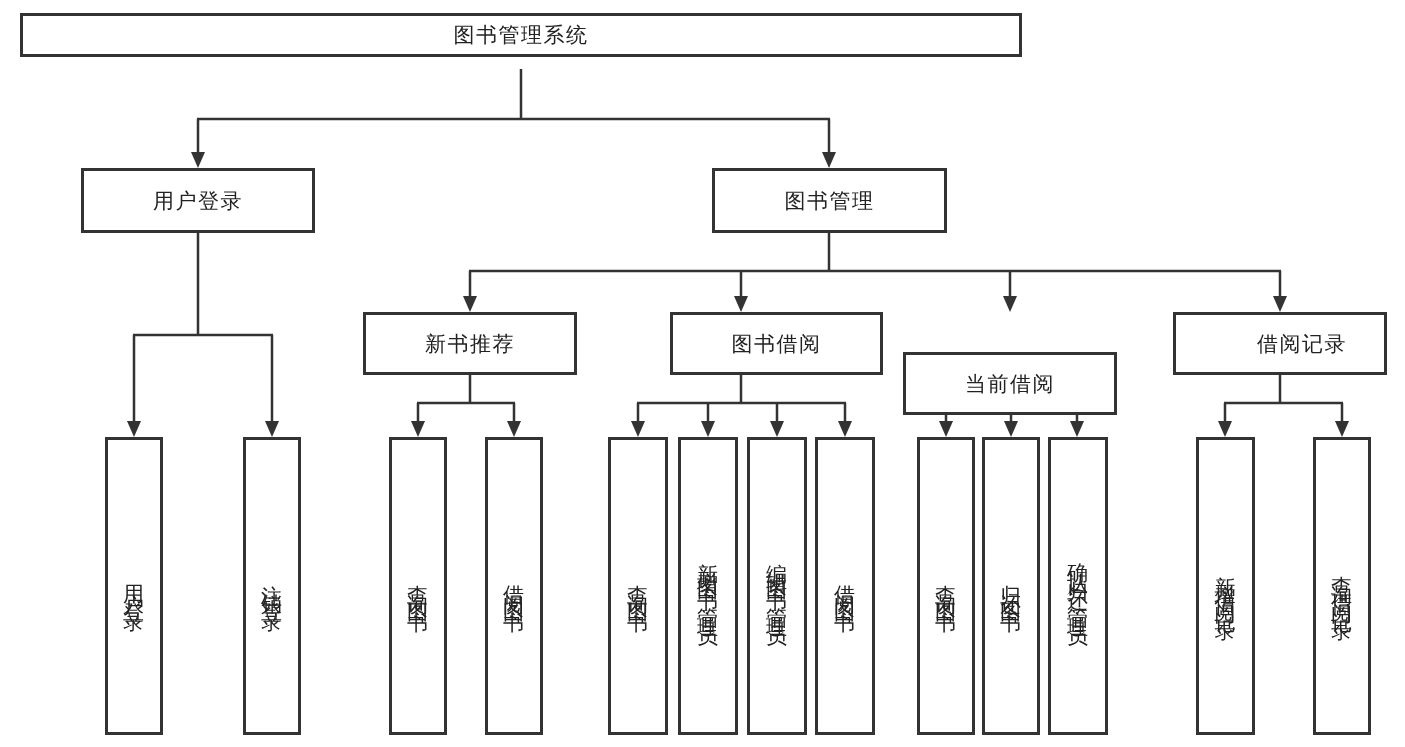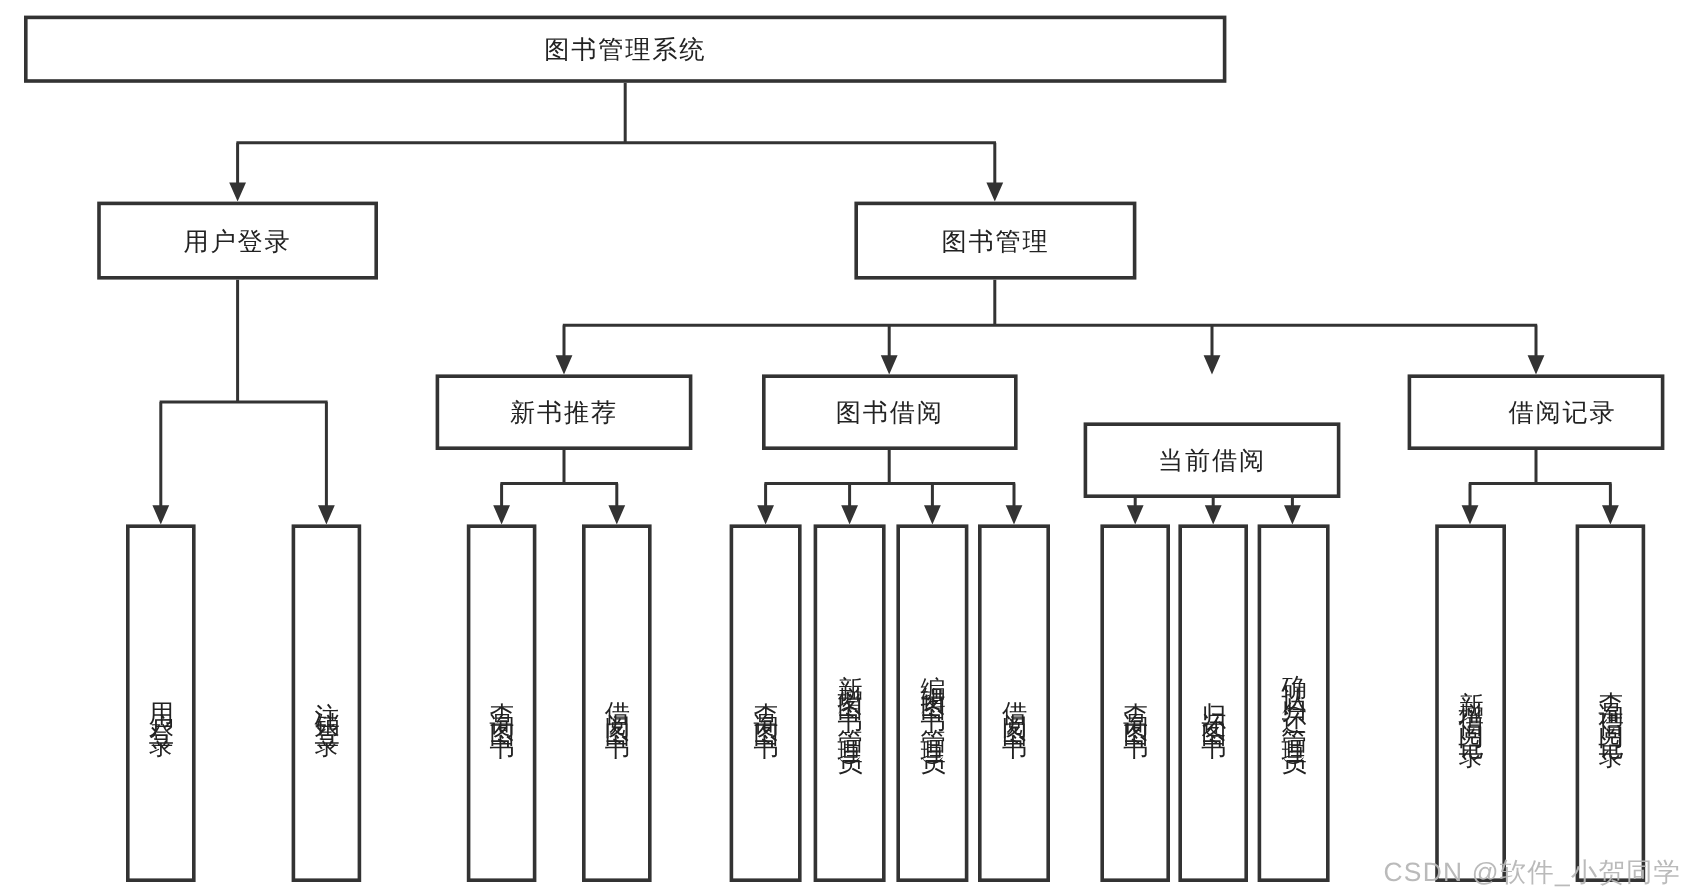--- a/index.html
+++ b/index.html
@@ -107,35 +107,35 @@
              M701,421 L715,421 L708,437 Z
              M770,421 L784,421 L777,437 Z
              M838,421 L852,421 L845,437 Z
              M939,421 L953,421 L946,437 Z
              M1004,421 L1018,421 L1011,437 Z
              M1070,421 L1084,421 L1077,437 Z
              M1218,421 L1232,421 L1225,437 Z
              M1335,421 L1349,421 L1342,437 Z"></path>
   </svg>
 
-  <div class="box" style="left:20px; top:13px; width:1002px; height:56px;">
+  <div class="box" style="left:20px; top:13px; width:1002px; height:44px;">
     <span class="h-lbl">图书管理系统</span>
   </div>
 
   <div class="box" style="left:81px; top:168px; width:234px; height:65px;">
     <span class="h-lbl">用户登录</span>
   </div>
   <div class="box" style="left:712px; top:168px; width:235px; height:65px;">
     <span class="h-lbl">图书管理</span>
   </div>
 
   <div class="box" style="left:363px; top:312px; width:214px; height:63px;">
     <span class="h-lbl">新书推荐</span>
   </div>
-  <div class="box" style="left:635px; top:312px; width:213px; height:63px;">
+  <div class="box" style="left:670px; top:312px; width:213px; height:63px;">
     <span class="h-lbl">图书借阅</span>
   </div>
   <div class="box" style="left:903px; top:312px; width:214px; height:63px;margin-top:40px;">
     <span class="h-lbl">当前借阅</span>
   </div>
   <div class="box" style="left:1173px; top:312px; width:214px; height:63px;padding-left:44px;">
     <span class="h-lbl">借阅记录</span>
   </div>
 
   <div class="box" style="left:105px; top:437px; width:58px; height:298px;">
@@ -175,15 +175,14 @@
     <span class="v-lbl">确认归还（管理员）</span>
   </div>
 
   <div class="box" style="left:1196px; top:437px; width:59px; height:298px;">
     <span class="v-lbl">新增借阅记录</span>
   </div>
   <div class="box" style="left:1313px; top:437px; width:58px; height:298px;">
     <span class="v-lbl">查询借阅记录</span>
   </div>
 
-  <div id="watermark">CSDN @软件_小贺同学</div>
 
 </div>
 
 </body></html>

